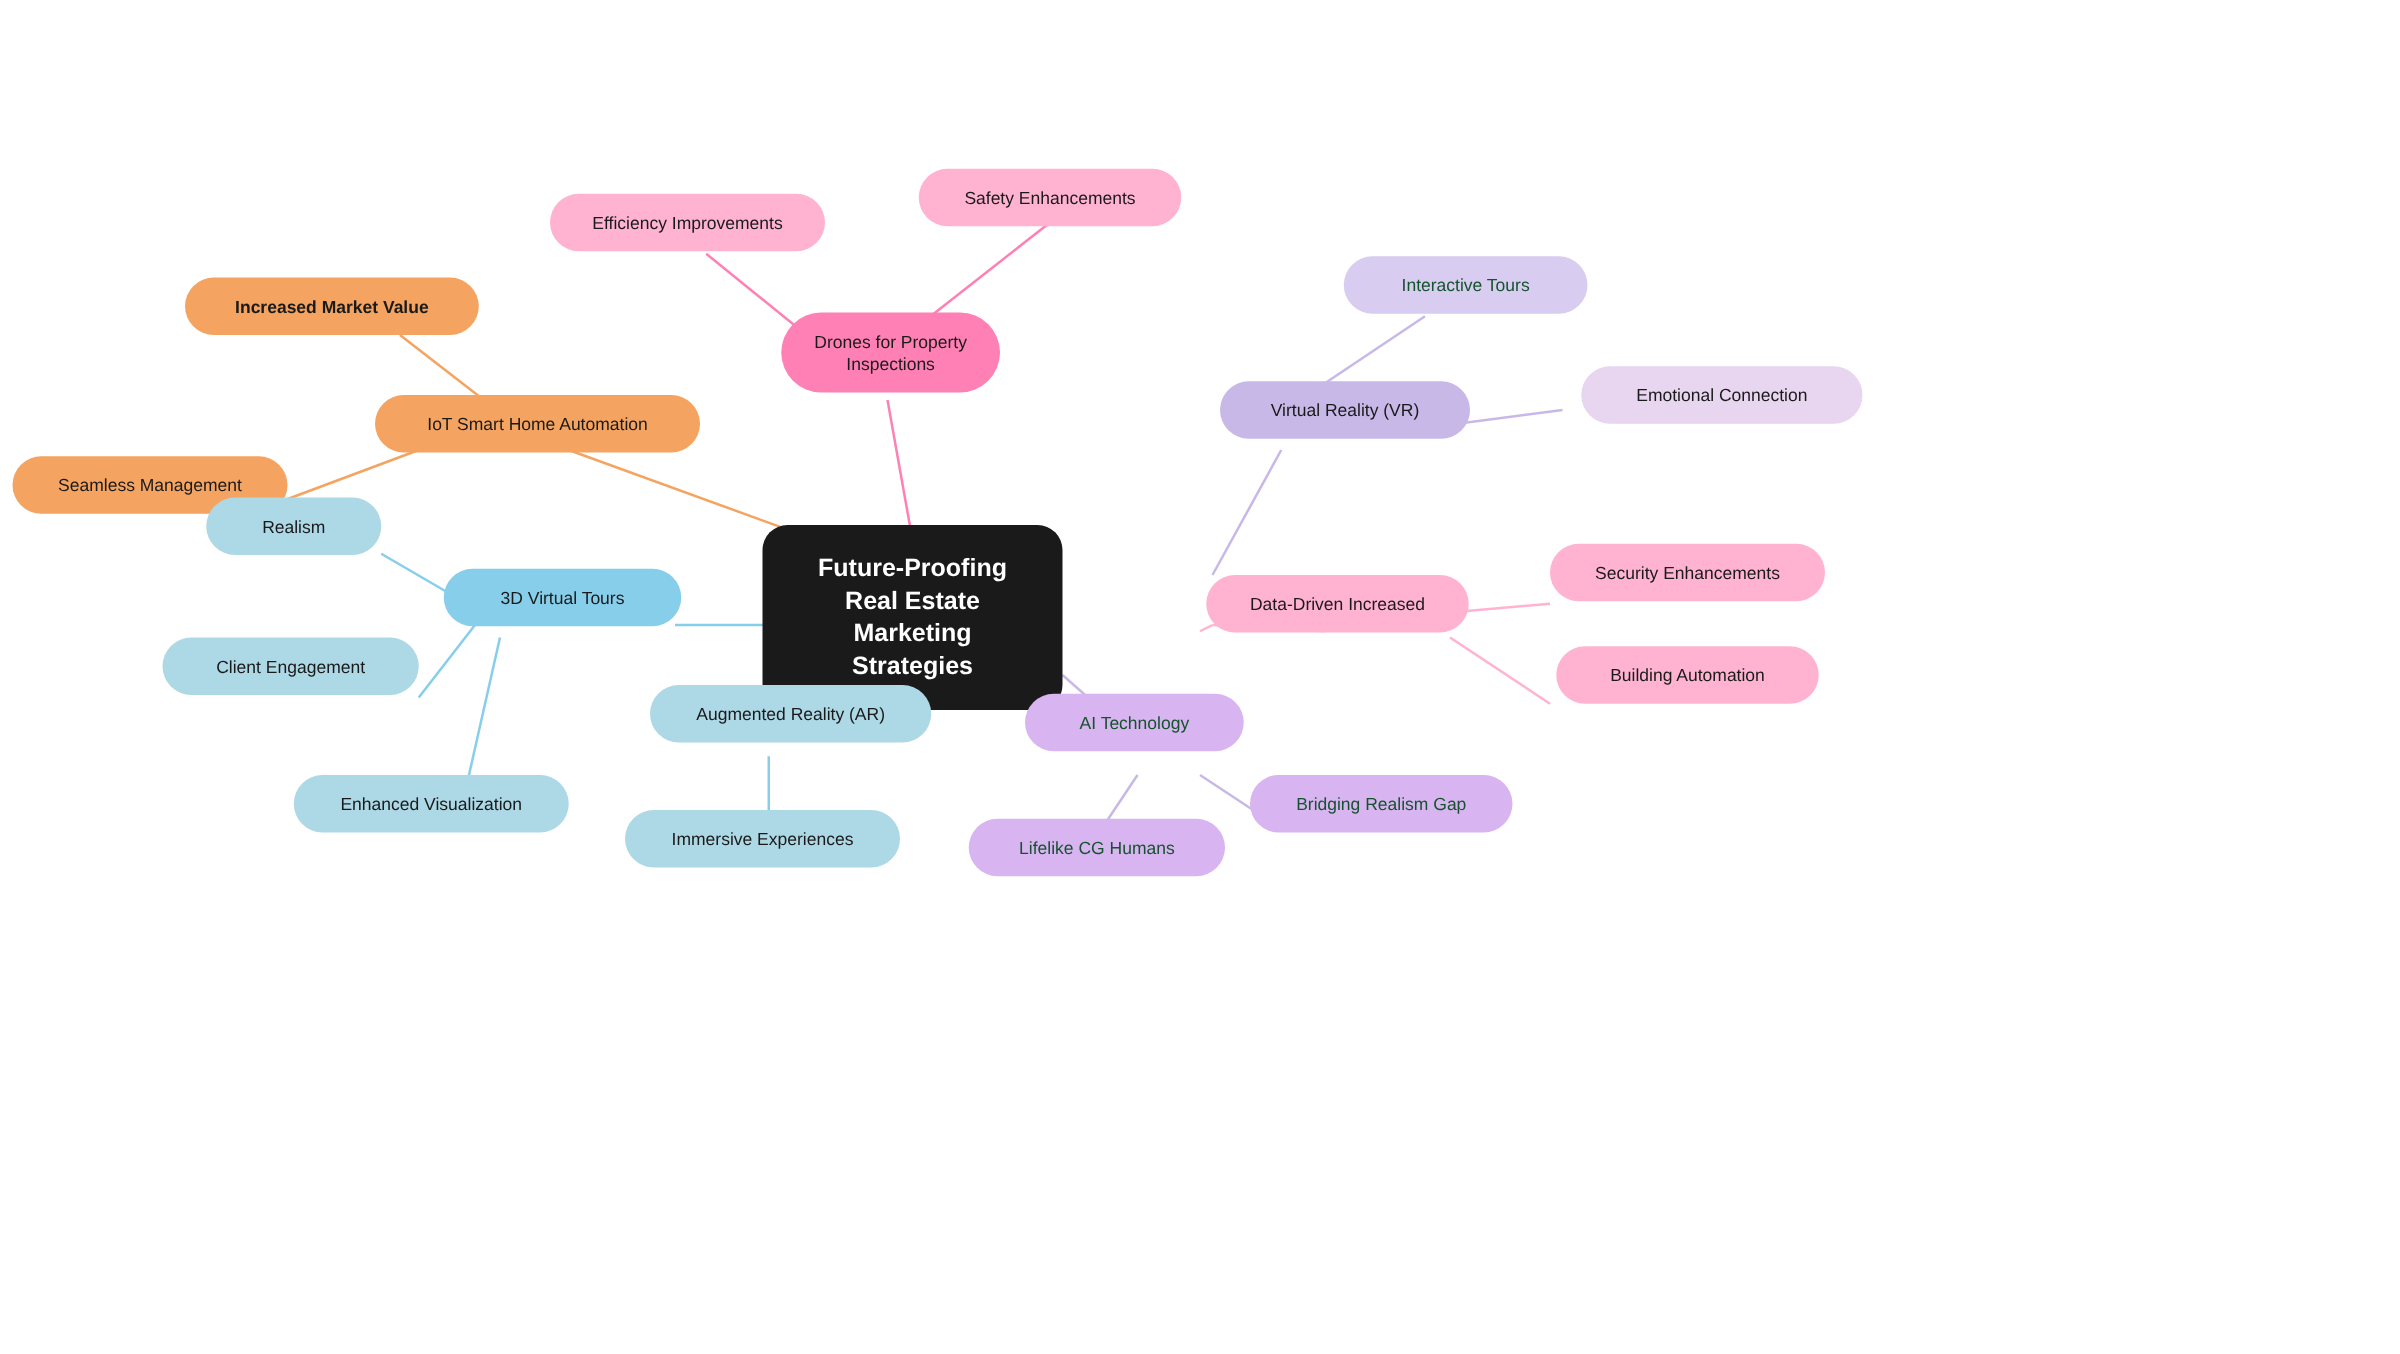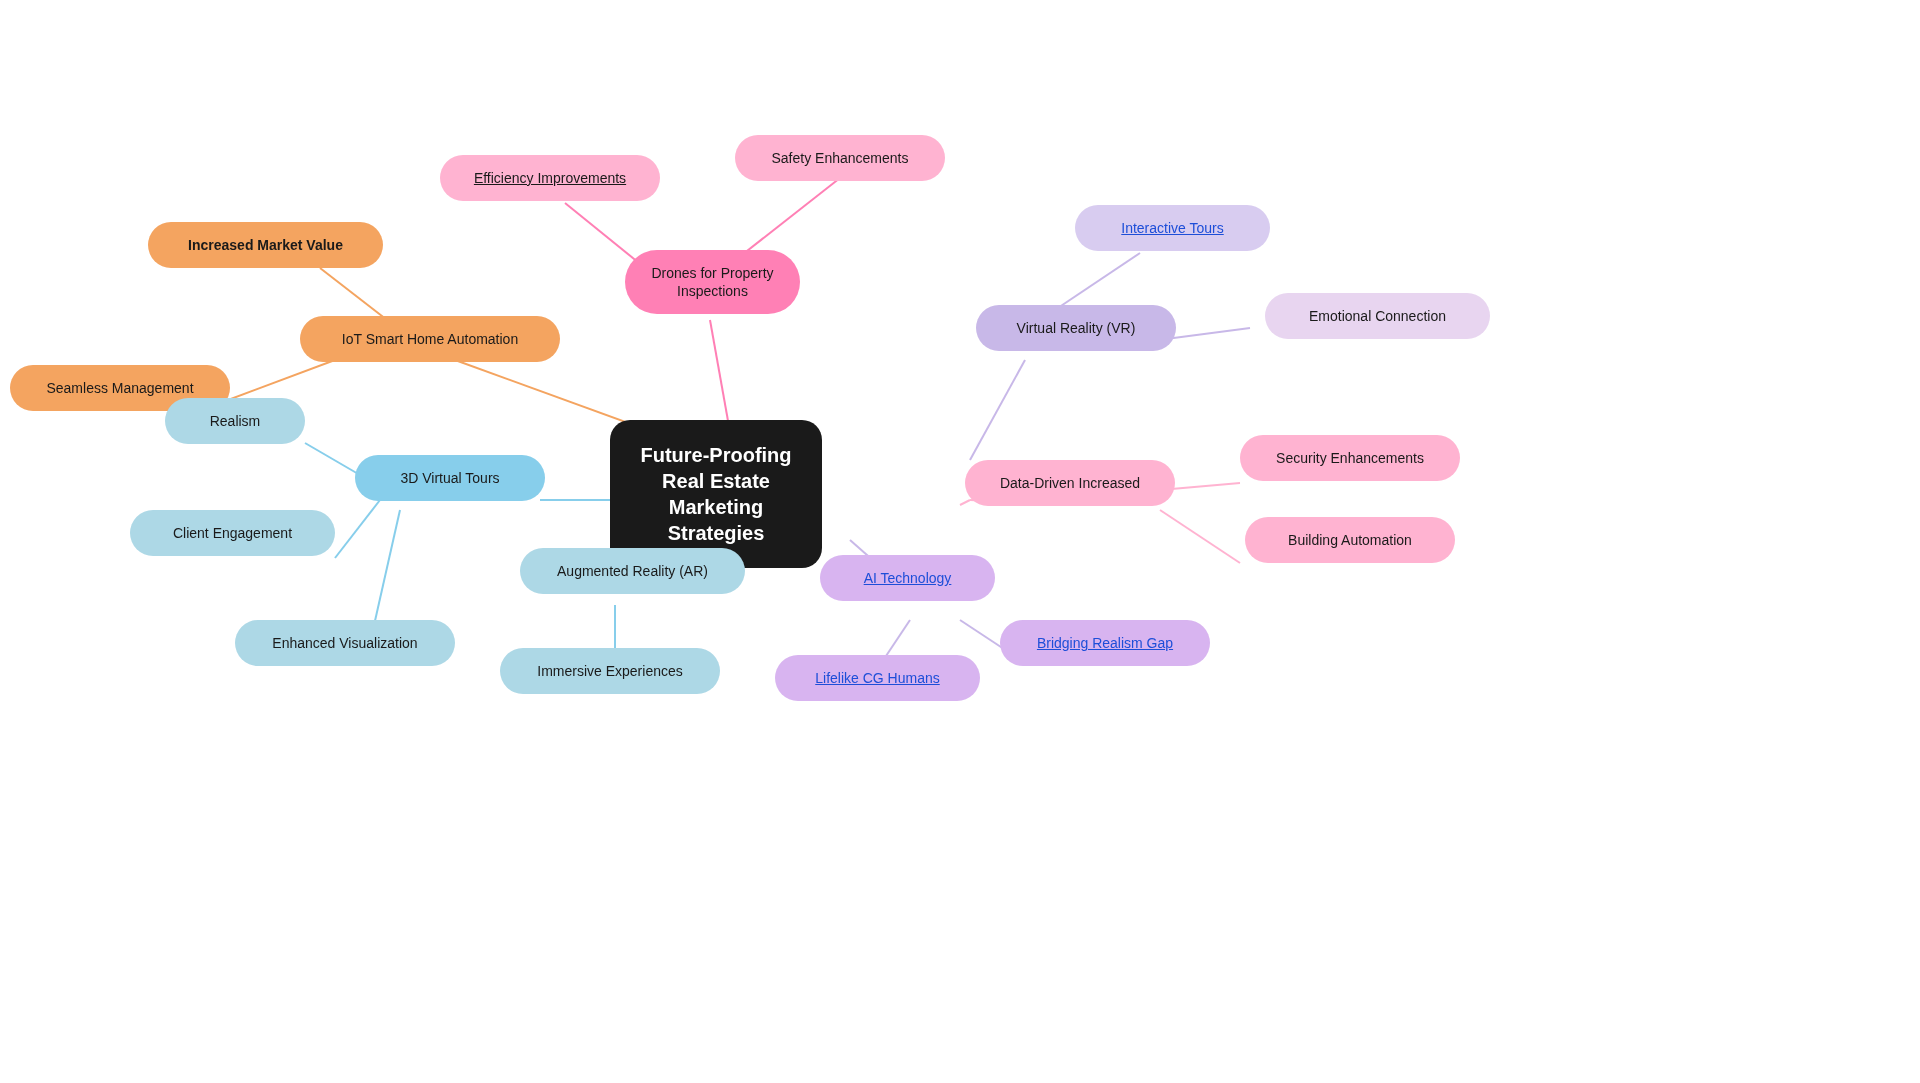--- a/index.html
+++ b/index.html
@@ -72,22 +72,21 @@
       color: #1a1a1a;
     }
 
     .node-purple {
       background: #c8b8e8;
       color: #1a1a1a;
     }
 
     .node-purple-light {
       background: #d8ccf0;
-      color: #1d4ed8;
-      text-decoration: underline;
+      color: #14532d;
     }
 
     .node-violet {
       background: #e8d5f0;
       color: #1a1a1a;
     }
   </style>
 </head>
 <body>
 
@@ -130,33 +129,33 @@
 
   <line x1="615" y1="605" x2="615" y2="660" stroke="#87ceeb" stroke-width="2"></line>
 
   <line x1="850" y1="540" x2="910" y2="593" stroke="#c8b8e8" stroke-width="2"></line>
 
   <line x1="910" y1="620" x2="880" y2="665" stroke="#c8b8e8" stroke-width="2"></line>
 
   <line x1="960" y1="620" x2="1010" y2="653" stroke="#c8b8e8" stroke-width="2"></line>
 </svg>
 
-<div class="node node-center" style="left: 610px; top: 420px; width: 212px;">Future-Proofing Real Estate
+<div class="node node-center" style="left: 610px; top: 420px; width: 240px;">Future-Proofing Real Estate
 Marketing Strategies</div>
 
 <div class="node node-pink" style="left: 625px; top: 250px; width: 175px;">
   <span>Drones for Property
 Inspections</span>
 </div>
 
 <div class="node node-pink-light" style="left: 735px; top: 135px; width: 210px;">
   <span>Safety Enhancements</span>
 </div>
 
-<div class="node node-pink-light" style="left: 440px; top: 155px; width: 220px; text-decoration: underline;">
+<div class="node node-pink-light" style="left: 440px; top: 155px; width: 220px;">
   <span>Efficiency Improvements</span>
 </div>
 
 <div class="node node-orange" style="left: 300px; top: 316px; width: 260px;">
   <span>IoT Smart Home Automation</span>
 </div>
 
 <div class="node node-orange" style="left: 148px; top: 222px; width: 235px; font-weight: bold;">
   <span>Increased Market Value</span>
 </div>

